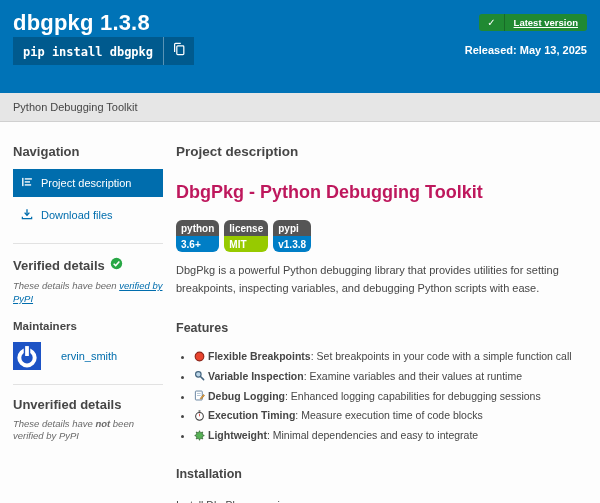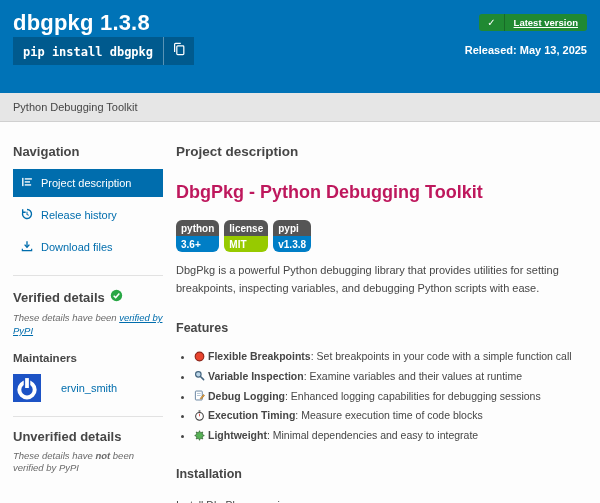--- a/index.html
+++ b/index.html
@@ -103,30 +103,20 @@
             <rect x="5" y="3" width="9.5" height="1.8"></rect>
             <rect x="5" y="7" width="7" height="1.8"></rect>
             <rect x="5" y="11" width="8.5" height="1.8"></rect>
           </svg>
         </span>
         <span>Project description</span>
       </li>
       <li class="nav-item">
         <span>
           <svg viewBox="0 0 16 16" fill="none" stroke="#006dad">
-            <path d="M8 2 a6 6 0 1 1 -5.4 3.4" stroke-width="1.8"></path>
-            <path d="M2.2 1.6 v4 h4" stroke-width="1.8"></path>
-            <path d="M8 5 v3.6 l2.4 1.2" stroke-width="1.4"></path>
-          </svg>
-        </span>
-        <span>Release history</span>
-      </li>
-      <li class="nav-item">
-        <span>
-          <svg viewBox="0 0 16 16" fill="none" stroke="#006dad">
             <path d="M8 1.5 v8" stroke-width="1.8"></path>
             <path d="M4.8 6.2 L8 9.6 L11.2 6.2" stroke-width="1.8"></path>
             <path d="M1.8 11.5 v2.6 h12.4 v-2.6" stroke-width="1.6"></path>
           </svg>
         </span>
         <span>Download files</span>
       </li>
     </ul>
 
     <hr>

